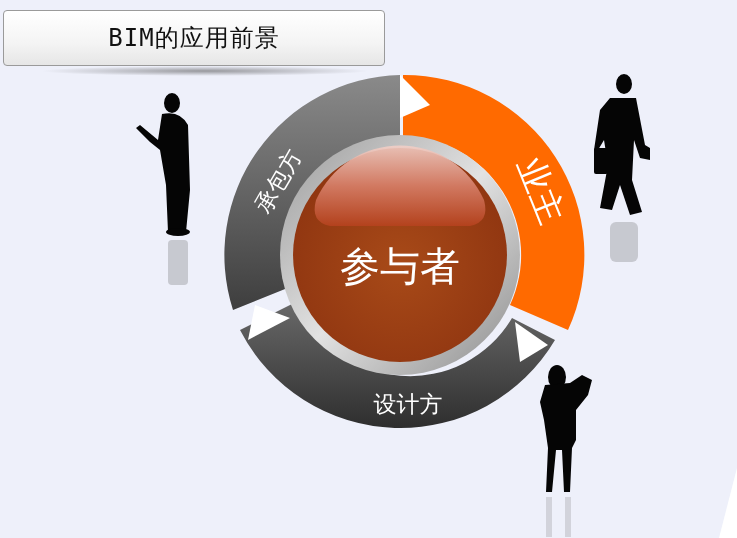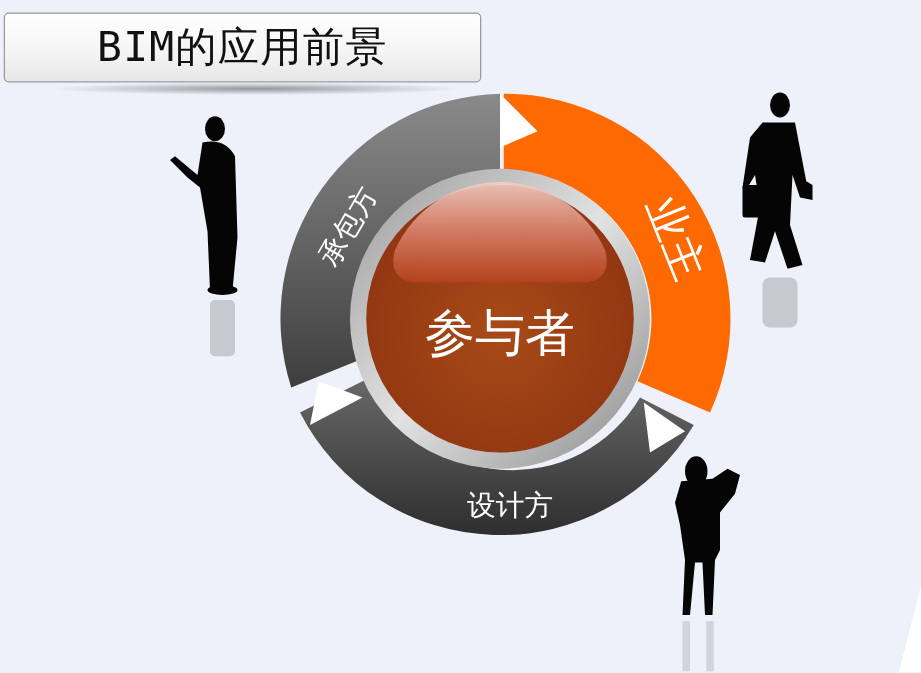--- a/index.html
+++ b/index.html
@@ -1,19 +1,19 @@
 <!DOCTYPE html>
 <html><head>
 <meta charset="utf-8">
 <style>
   html,body{margin:0;padding:0;}
   body{width:737px;height:538px;overflow:hidden;background:#eef0fa;position:relative;font-family:"DejaVu Sans","Liberation Sans",sans-serif;}
   .title-box{position:absolute;left:3px;top:10px;width:380px;height:54px;border:1px solid #9a9a9a;border-radius:4px;
     background:linear-gradient(#ffffff,#f4f4f4 60%,#e6e6e6);box-shadow:0 1px 0 #fff inset;}
-  .title-text{position:absolute;left:0;top:0;width:100%;height:54px;line-height:54px;text-align:center;font-size:33px;color:#111;letter-spacing:1px;
+  .title-text{position:absolute;left:0;top:0;width:100%;height:54px;line-height:54px;text-align:center;font-size:24px;color:#111;letter-spacing:1px;
     font-family:"DejaVu Sans Mono","Liberation Mono",monospace;}
   .title-shadow{position:absolute;left:40px;top:66px;width:330px;height:10px;border-radius:50%;
     background:radial-gradient(ellipse at center,rgba(80,80,80,0.55),rgba(200,200,200,0) 70%);}
   .corner{position:absolute;right:0;bottom:0;width:0;height:0;border-left:18px solid transparent;border-bottom:70px solid #ffffff;}
   svg.diagram{position:absolute;left:0;top:0;}
 </style>
 </head>
 <body>
 
 <div class="title-shadow"></div>

